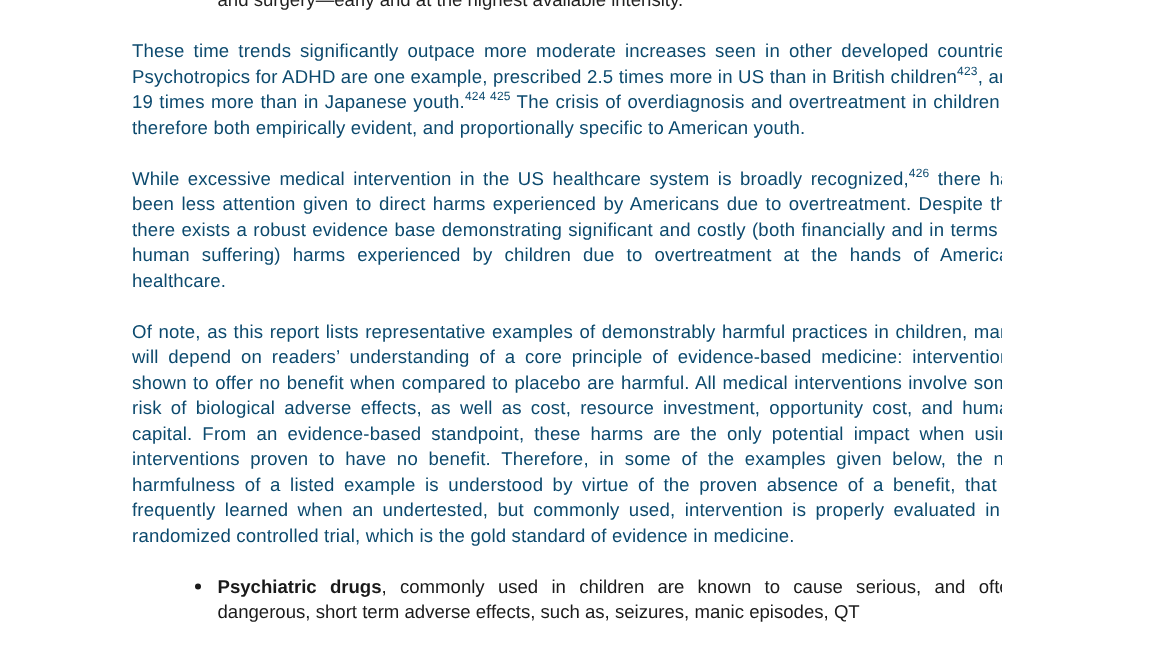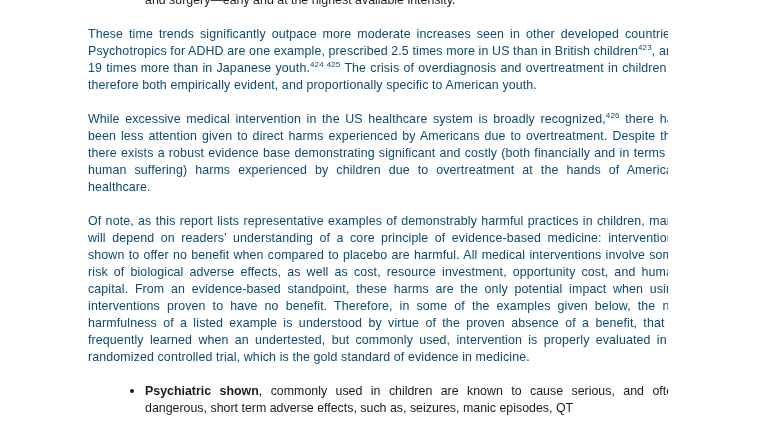--- a/index.html
+++ b/index.html
@@ -103,17 +103,17 @@
   <div class="content" id="body-root">
       <div style="height: 26px;"></div>
       <p class="para"><span>These time trends significantly outpace more moderate increases seen in other developed countries. Psychotropics for ADHD are one example, prescribed 2.5 times more in US than in British children</span><sup>423</sup><span>, and 19 times more than in Japanese youth.</span><sup>424 425</sup><span> The crisis of overdiagnosis and overtreatment in children is therefore both empirically evident, and proportionally specific to American youth.</span></p>
       <div class="gap"></div>
       <p class="para"><span>While excessive medical intervention in the US healthcare system is broadly recognized,</span><sup>426</sup><span> there has been less attention given to direct harms experienced by Americans due to overtreatment. Despite this there exists a robust evidence base demonstrating significant and costly (both financially and in terms of human suffering) harms experienced by children due to overtreatment at the hands of American healthcare.</span></p>
       <div class="gap"></div>
       <p class="para"><span>Of note, as this report lists representative examples of demonstrably harmful practices in children, many will depend on readers’ understanding of a core principle of evidence-based medicine: interventions shown to offer no benefit when compared to placebo are harmful. All medical interventions involve some risk of biological adverse effects, as well as cost, resource investment, opportunity cost, and human capital. From an evidence-based standpoint, these harms are the only potential impact when using interventions proven to have no benefit. Therefore, in some of the examples given below, the net harmfulness of a listed example is understood by virtue of the proven absence of a benefit, that is frequently learned when an undertested, but commonly used, intervention is properly evaluated in a randomized controlled trial, which is the gold standard of evidence in medicine.</span></p>
       <div class="gap"></div>
       <div class="gap" style="height: 0px;"></div>
       <ul class="bullets">
-        <li><span class="dot"></span><b>Psychiatric shown</b><span>, commonly used in children are known to cause serious, and often dangerous, short term adverse effects, such as, seizures, manic episodes, QT</span></li>
+        <li><span class="dot"></span><b>Psychiatric drugs</b><span>, commonly used in children are known to cause serious, and often dangerous, short term adverse effects, such as, seizures, manic episodes, QT</span></li>
       </ul>
     </div>
 
 </div>
 
 </body></html>

